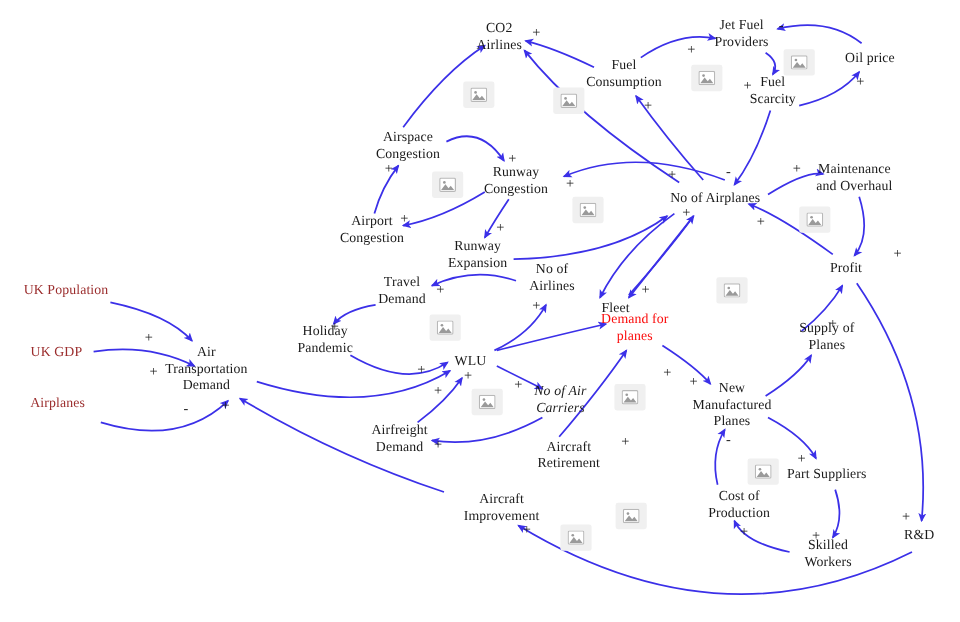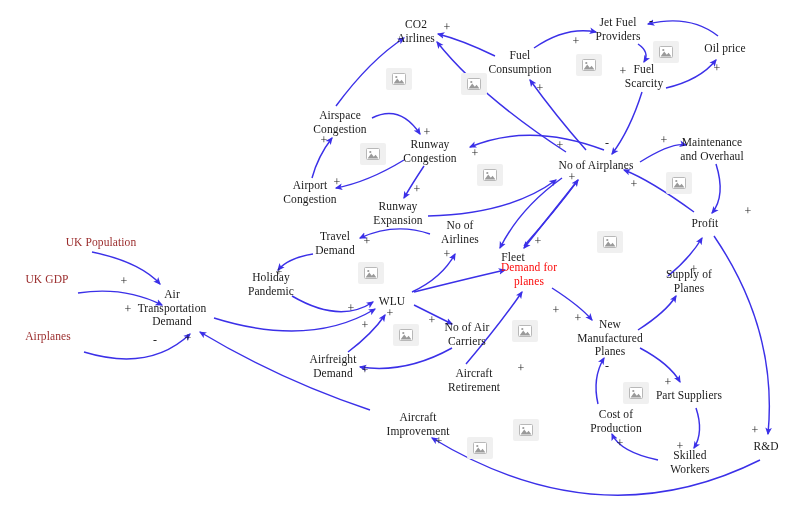--- a/index.html
+++ b/index.html
@@ -124,34 +124,34 @@
       <path d="M 640 348 Q 670 364 680 382"></path>
       <path d="M 598 404 Q 592 378 604 358"></path>
       <path d="M 696 408 Q 704 432 694 448"></path>
       <path d="M 658 460 Q 620 452 612 434"></path>
       <path d="M 760 460 Q 600 540 432 438"></path>
       <path d="M 466 364 Q 500 324 522 292"></path>
     </g>
   </svg>
 
   <div id="nodes-layer">
-      <div class="node dark-red" style="left: 55px; top: 243px; margin-left: 46px;">UK Population</div>
-      <div class="node dark-red" style="left: 47px; top: 280px;">UK GDP</div>
+      <div class="node dark-red" style="left: 55px; top: 243px;">UK Population</div>
+      <div class="node dark-red" style="left: 47px; top: 294px;">UK GDP</div>
       <div class="node dark-red" style="left: 48px; top: 337px;">Airplanes</div>
       <div class="node" style="left: 172px; top: 308px;">Air
 Transportation
 Demand</div>
       <div class="node" style="left: 271px; top: 284px;">Holiday
 Pandemic</div>
       <div class="node" style="left: 335px; top: 243px;">Travel
 Demand</div>
       <div class="node" style="left: 333px; top: 366px;">Airfreight
 Demand</div>
       <div class="node" style="left: 392px; top: 302px;">WLU</div>
-      <div class="node" style="left: 467px; top: 334px;">No of Air
+      <div class="node" style="left: 467px; top: 334px; font-style: italic;">No of Air
 Carriers</div>
       <div class="node" style="left: 460px; top: 221px; margin-top: 11px;">No of
 Airlines</div>
       <div class="node" style="left: 398px; top: 213px;">Runway
 Expansion</div>
       <div class="node" style="left: 430px; top: 151px;">Runway
 Congestion</div>
       <div class="node" style="left: 310px; top: 192px;">Airport
 Congestion</div>
       <div class="node" style="left: 340px; top: 122px;">Airspace

